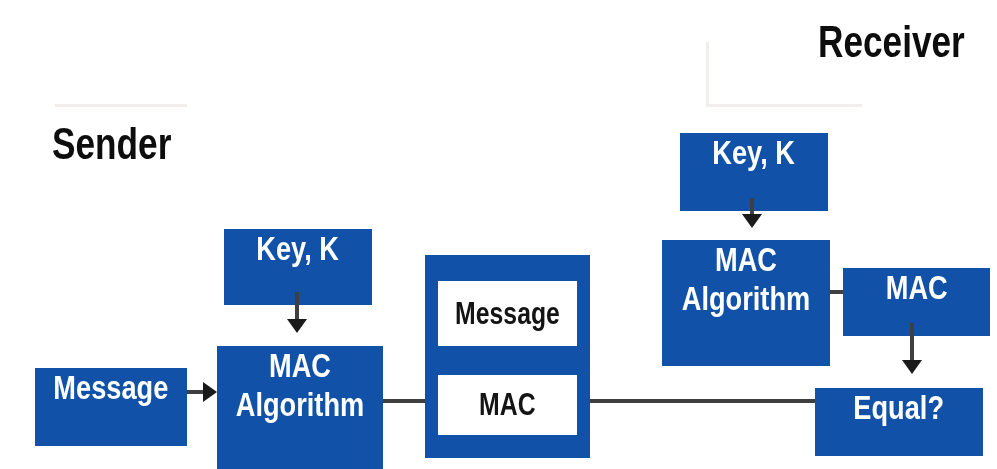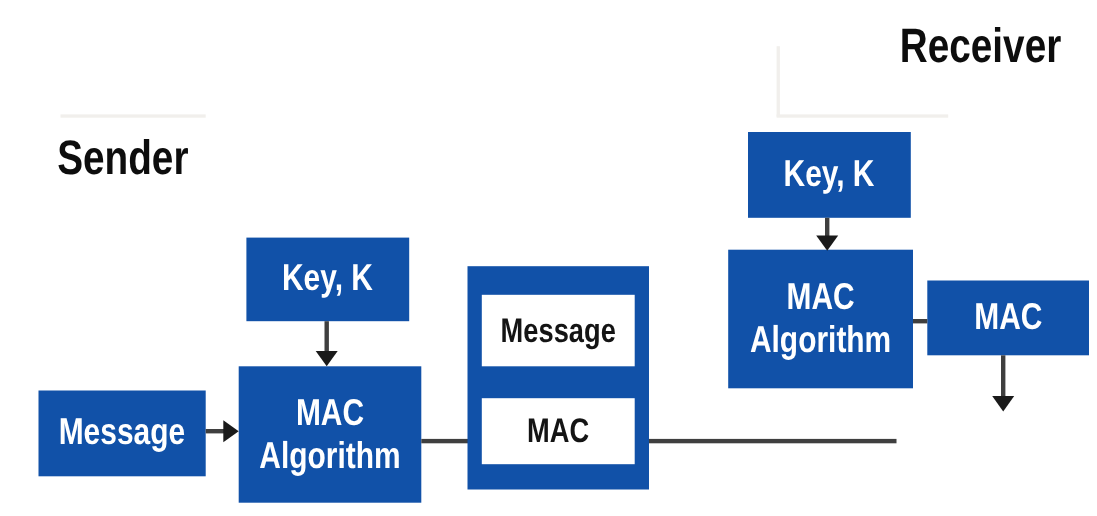--- a/index.html
+++ b/index.html
@@ -27,23 +27,24 @@
     color:var(--label-text);
     line-height:1;
     transform:scaleX(0.8);
     transform-origin:left center;
     white-space:nowrap;
   }
   .box{
     position:absolute;
     background:var(--box-fill);
     display:flex;
-    align-items:center;
+    align-items:flex-start;
     justify-content:center;
     box-sizing:border-box;
+    margin-top:13px;
   }
   .box .lbl{
     color:var(--box-text);
     font-weight:bold;
     font-size:34px;
     line-height:1.15;
     text-align:center;
     transform:scaleX(0.8);
     transform-origin:center center;
   }
@@ -138,14 +139,17 @@
   </div>
 
   <div class="box" style="left:662px;top:227px;width:168px;height:126px;">
     <span class="lbl">MAC Algorithm</span>
   </div>
 
   <div class="box" style="left:843px;top:255px;width:147px;height:68px;">
     <span class="lbl">MAC</span>
   </div>
 
+  <div class="box" style="left:815px;top:375px;width:168px;height:68px;">
+    <span class="lbl">Equal?</span>
+  </div>
 
 </div>
 
 </body></html>

